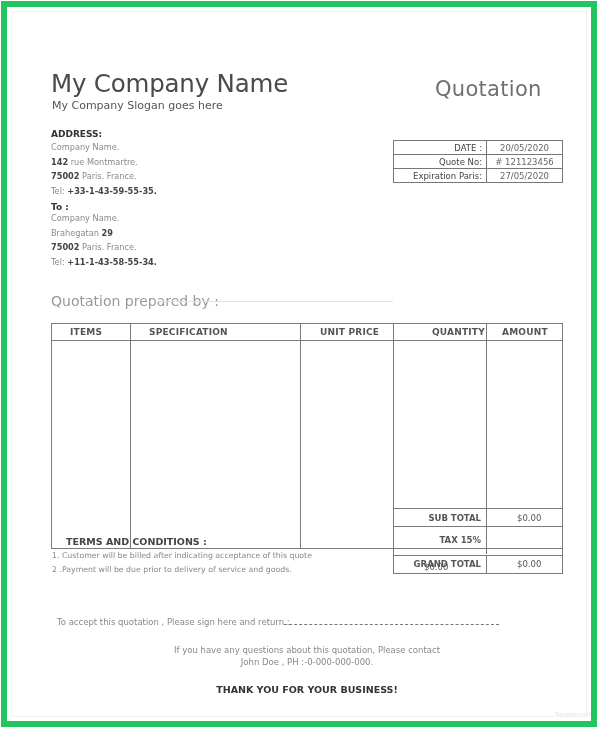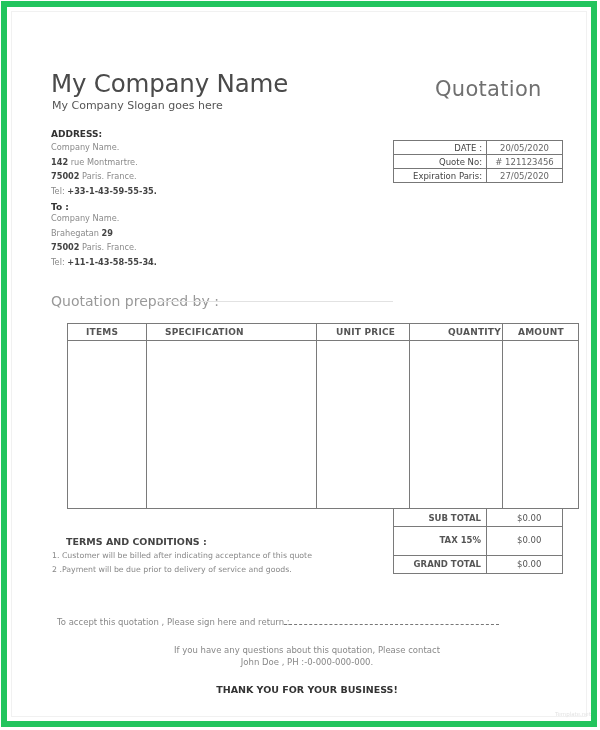--- a/index.html
+++ b/index.html
@@ -29,21 +29,21 @@
       position: absolute; left: 386px; top: 133px; width: 170px;
       border-collapse: collapse; font-size: 8.5px; border-radius: 9px;
     }
     .meta-table td { border: 1px solid #777; height: 14px; padding: 0 4px; }
     .meta-table td.k { text-align: right; color: #444; width: 93px; }
     .meta-table td.v { text-align: center; color: #666; }
 
     .prepared { left: 44px; top: 286px; font-size: 14px; color: #999; }
     .prepared-line { position: absolute; left: 150px; top: 294px; width: 236px; border-bottom: 1px solid #e2e2e2; }
 
-    .items-table { position: absolute; left: 60px; top: 316px; width: 512px; height: 186px; border: 1px solid #7a7a7a; }
+    .items-table { position: absolute; left: 44px; top: 316px; width: 512px; height: 226px; border: 1px solid #7a7a7a; }
     .items-head { position: absolute; left: 0; top: 0; right: 0; height: 17px; border-bottom: 1px solid #7a7a7a; }
     .col-line { position: absolute; top: 0; bottom: 0; border-left: 1px solid #7a7a7a; }
     .col-head { position: absolute; top: 3px; font-size: 9px; font-weight: bold; color: #555; letter-spacing: 0.2px; }
 
     .totals { position: absolute; left: 386px; top: 501px; width: 170px; border: 1px solid #7a7a7a; border-top: none; }
     .totals-row { position: relative; display: flex; border-top: 1px solid #7a7a7a; }
     .totals-row .k { width: 93px; border-right: 1px solid #7a7a7a; text-align: right; padding-right: 5px; font-size: 8.5px; font-weight: bold; color: #555; }
     .totals-row .v { flex: 1; padding-left: 30px; font-size: 8.5px; color: #555; }
 
     .terms-title { left: 59px; top: 529px; font-size: 9.5px; font-weight: bold; color: #444; }
@@ -116,21 +116,21 @@
     <div class="col-head" style="left:450px;">AMOUNT</div>
 
     <div style="position:absolute; left:0; top:18px; right:0; bottom:0;"></div>
   </div>
 
   <div class="totals">
     <div class="totals-row" style="height:18px; line-height:18px;">
       <div class="k">SUB TOTAL</div>
       <div class="v">$0.00</div>
     </div>
-    <div class="totals-row" style="height:29px; line-height:27px;">
+    <div class="totals-row" style="height:29px; line-height:27px;flex-direction:column;">
       <div class="k">TAX 15%</div>
       <div class="v">$0.00</div>
     </div>
     <div class="totals-row" style="height:18px; line-height:17px;">
       <div class="k">GRAND TOTAL</div>
       <div class="v">$0.00</div>
     </div>
   </div>
 
   <div class="abs terms-title">TERMS AND CONDITIONS :</div>

